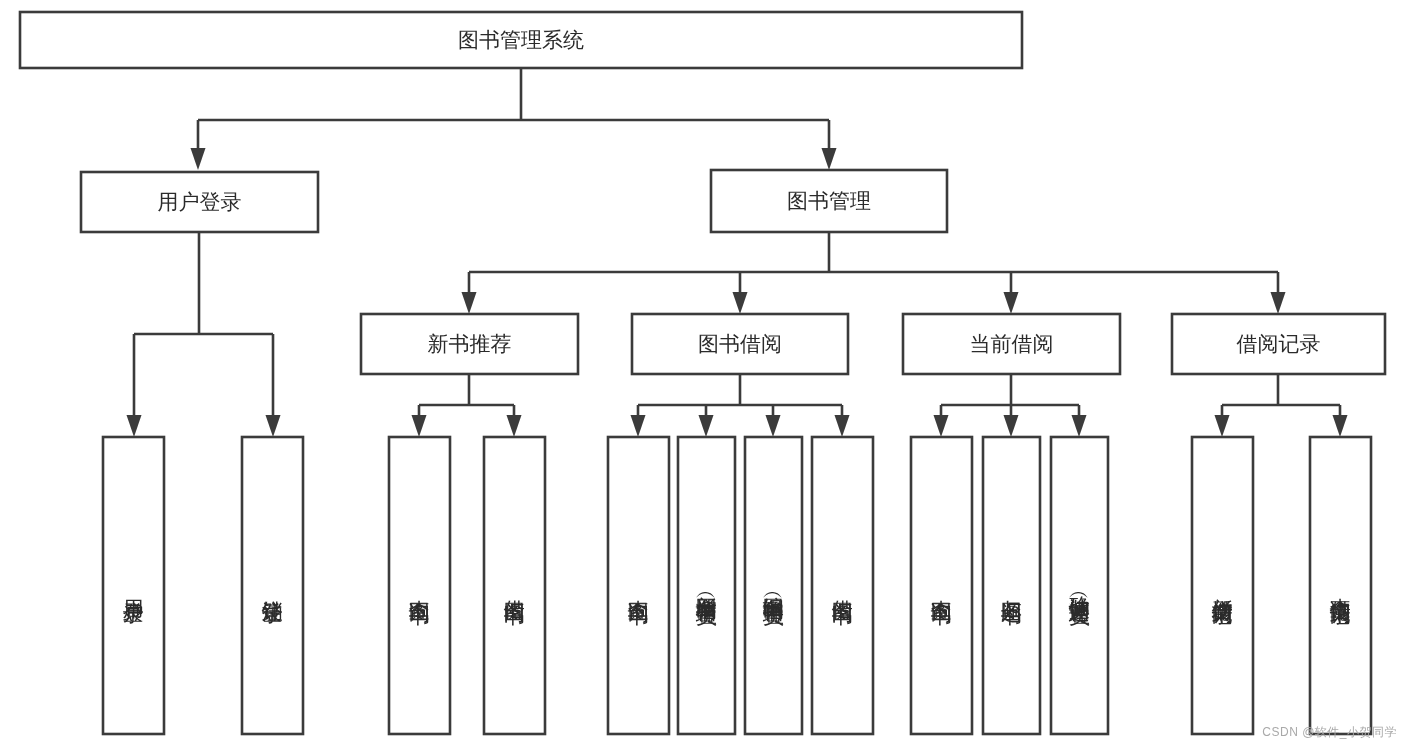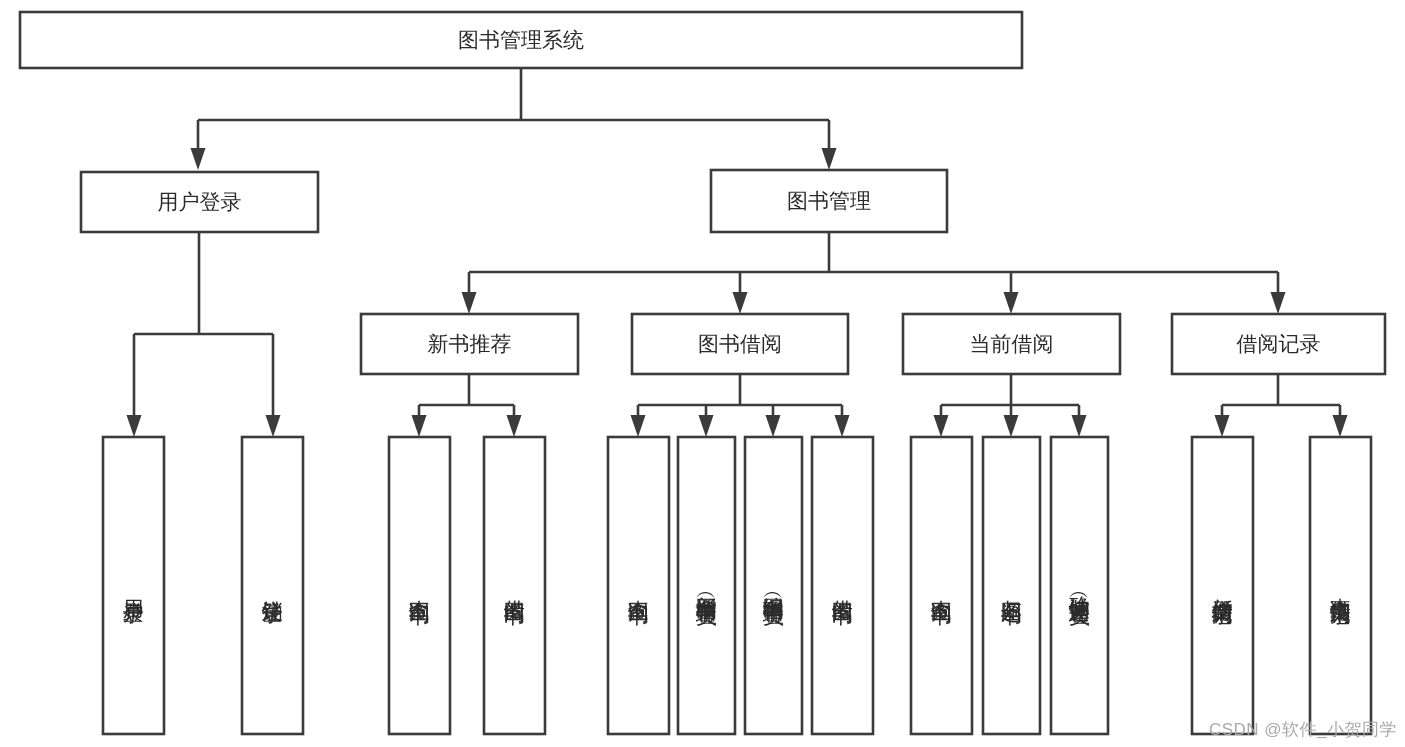--- a/index.html
+++ b/index.html
@@ -58,21 +58,21 @@
     letter-spacing: 1.5px;
     text-align: center;
     white-space: nowrap;
     pointer-events: none;
   }
   .watermark {
     position: absolute;
     right: 8px;
     bottom: 6px;
     font-family: "Liberation Sans", "DejaVu Sans", sans-serif;
-    font-size: 17px;
+    font-size: 12px;
     color: #a9a9a9;
     letter-spacing: 0.5px;
     white-space: nowrap;
   }
 </style>
 </head>
 <body>
 
 <div id="diagram-root">
   <svg class="flow" id="flow-svg" viewBox="0 0 1405 747">

